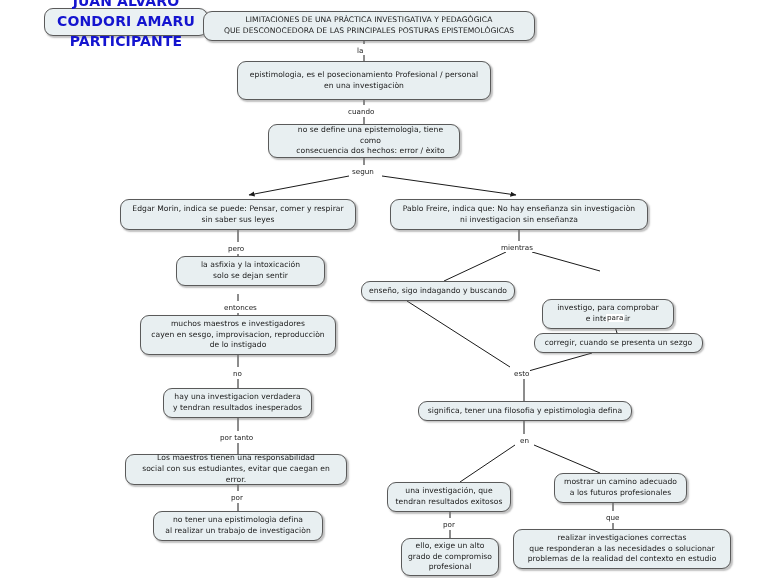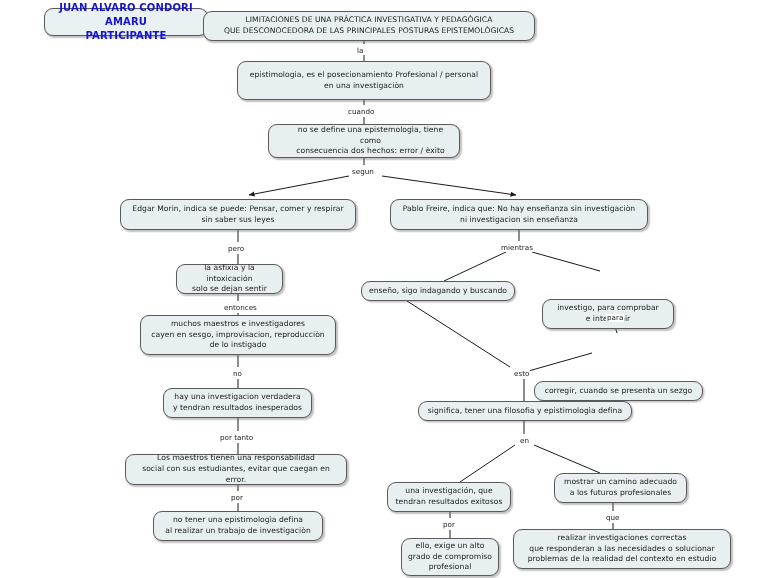--- a/index.html
+++ b/index.html
@@ -38,21 +38,21 @@
     justify-content: center;
     padding: 2px 5px;
     box-shadow: 1.5px 1.5px 1.5px rgba(120,120,120,0.45);
     white-space: pre-line;
     letter-spacing: 0.05px;
   }
   .node.person {
     background: #eaf1f3;
     color: #1414cf;
     font-weight: bold;
-    font-size: 10px;
+    font-size: 14px;
     letter-spacing: 0.15px;
   }
   .linklabel {
     position: absolute;
     font-size: 7.2px;
     color: #1a1a1a;
     background: #ffffff;
     text-align: center;
     white-space: nowrap;
     padding: 0 1px;
@@ -135,29 +135,29 @@
   <div class="node" style="left: 203px; top: 11px; width: 332px; height: 30px;">LIMITACIONES DE UNA PRÀCTICA INVESTIGATIVA Y PEDAGÒGICA
 QUE DESCONOCEDORA DE LAS PRINCIPALES POSTURAS EPISTEMOLÒGICAS</div>
   <div class="node" style="left: 237px; top: 61px; width: 254px; height: 39px;">epistimologia, es el posecionamiento Profesional / personal
 en una investigaciòn</div>
   <div class="node" style="left: 268px; top: 124px; width: 192px; height: 34px; padding-left: 18px;">no se define una epistemologìa, tiene como
 consecuencia dos hechos: error / èxito</div>
   <div class="node" style="left: 120px; top: 199px; width: 236px; height: 31px;">Edgar Morin, indica se puede: Pensar, comer y respirar
 sin saber sus leyes</div>
   <div class="node" style="left: 390px; top: 199px; width: 258px; height: 31px;">Pablo Freire, indica que: No hay enseñanza sin investigaciòn
 ni investigacion sin enseñanza</div>
-  <div class="node" style="left: 176px; top: 264px; width: 107px; height: 30px;">la asfixia y la intoxicación
+  <div class="node" style="left: 176px; top: 256px; width: 149px; height: 30px;">la asfixia y la intoxicación
 solo se dejan sentir</div>
   <div class="node" style="left: 361px; top: 281px; width: 154px; height: 20px;">enseño, sigo indagando y buscando</div>
   <div class="node" style="left: 542px; top: 271px; width: 132px; height: 30px; margin-top: 28px;">investigo, para comprobar
 e intervenir</div>
   <div class="node" style="left: 140px; top: 315px; width: 196px; height: 40px;">muchos maestros e investigadores
 cayen en sesgo, improvisacion, reproducciòn
 de lo instigado</div>
-  <div class="node" style="left: 534px; top: 333px; width: 169px; height: 20px; margin-top: 48px;">corregir, cuando se presenta un sezgo</div>
+  <div class="node" style="left: 534px; top: 333px; width: 169px; height: 20px;">corregir, cuando se presenta un sezgo</div>
   <div class="node" style="left: 163px; top: 388px; width: 149px; height: 30px;">hay una investigacion verdadera
 y tendran resultados inesperados</div>
   <div class="node" style="left: 418px; top: 401px; width: 214px; height: 20px;">significa, tener una filosofia y epistimologìa defina</div>
   <div class="node" style="left: 125px; top: 454px; width: 222px; height: 31px;">Los maestros tienen una responsabilidad
 social con sus estudiantes, evitar que caegan en error.</div>
   <div class="node" style="left: 387px; top: 482px; width: 124px; height: 30px;">una investigación, que
 tendran resultados exitosos</div>
   <div class="node" style="left: 546px; top: 473px; width: 133px; height: 30px; margin-left: 8px;">mostrar un camino adecuado
 a los futuros profesionales</div>
   <div class="node" style="left: 153px; top: 511px; width: 170px; height: 30px;">no tener una epistimologìa defina

